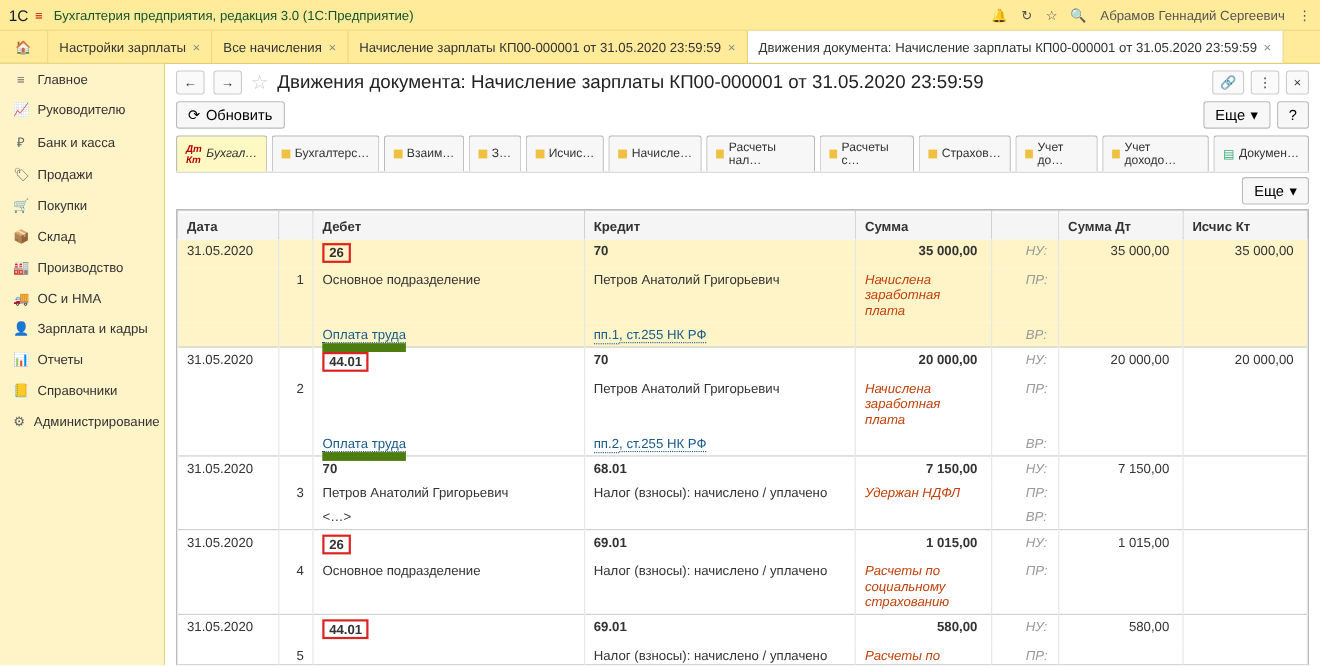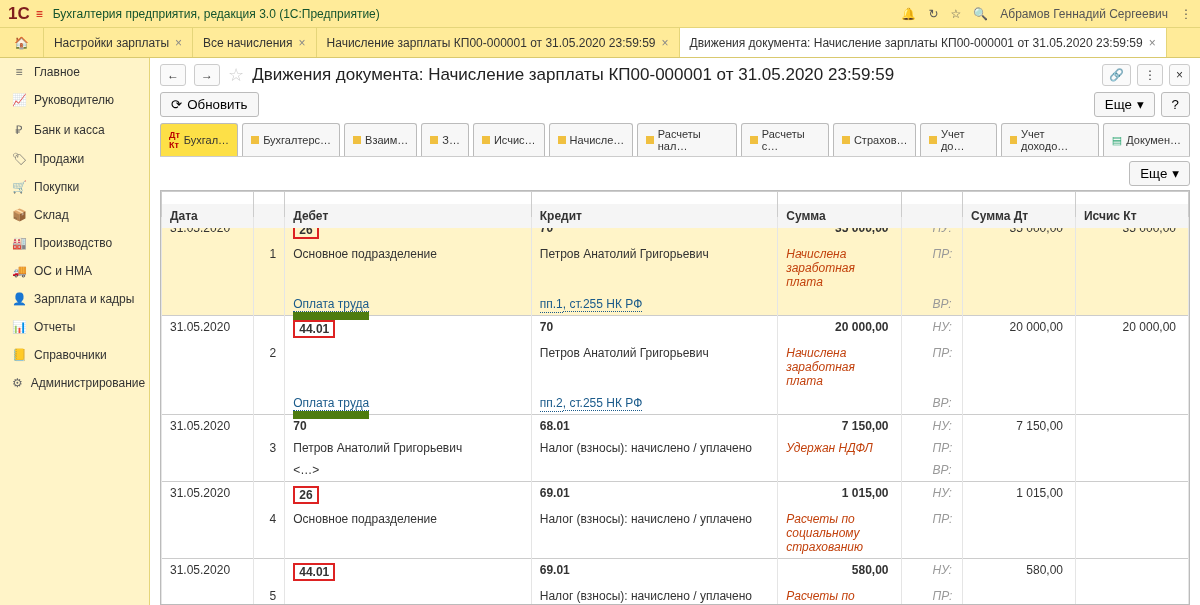--- a/index.html
+++ b/index.html
@@ -1,18 +1,18 @@
 <!DOCTYPE html>
 <html><head>
 <meta charset="utf-8">
 <style>
   * { box-sizing: border-box; margin: 0; padding: 0; }
   body { font-family: Arial, sans-serif; font-size: 12px; color: #333; background: #fff; width: 1200px; height: 605px; overflow: hidden; }
   .topbar { background: #ffeb99; height: 28px; display: flex; align-items: center; padding: 0 8px; border-bottom: 1px solid #e5d57a; }
-  .logo { font-weight: bold; color: #7f1d1d; font-size: 17px; margin-right: 6px; }
+  .logo { font-weight: normal; color: #0f172a; font-size: 14px; margin-right: 6px; }
   .topbar .hamburger { color: #c00; margin-right: 10px; cursor: pointer; }
   .topbar .title { color: #14532d; }
   .topbar .right { margin-left: auto; display: flex; align-items: center; gap: 12px; color: #555; }
   .topbar .right span { cursor: pointer; }
   .tabsbar { background: #ffeb99; height: 30px; display: flex; align-items: stretch; border-bottom: 1px solid #d9c96f; }
   .home-tab { display: flex; align-items: center; gap: 6px; padding: 0 14px; border-right: 1px solid #e5d57a; cursor: pointer; }
   .tab { display: flex; align-items: center; padding: 0 10px; border-right: 1px solid #e5d57a; background: #ffeb99; cursor: pointer; gap: 6px; }
   .tab.active { background: #fff; }
   .tab .close { color: #888; }
   .main { display: flex; height: calc(605px - 58px); }
@@ -22,27 +22,27 @@
   .content { flex: 1; display: flex; flex-direction: column; padding: 6px 10px 0 10px; overflow: hidden; }
   .doc-header { display: flex; align-items: center; gap: 8px; margin-bottom: 6px; }
   .navarrow { border: 1px solid #ccc; background: #fafafa; width: 26px; height: 22px; display: flex; align-items: center; justify-content: center; cursor: pointer; border-radius: 3px; }
   .doc-title { font-size: 17px; font-weight: 500; color: #222; }
   .doc-header .right { margin-left: auto; display: flex; gap: 6px; }
   .icon-btn { border: 1px solid #ccc; background: #fafafa; padding: 3px 6px; cursor: pointer; border-radius: 3px; }
   .toolbar { display: flex; gap: 6px; align-items: center; margin-bottom: 6px; }
   .btn { border: 1px solid #bbb; background: #f7f7f7; padding: 4px 10px; cursor: pointer; border-radius: 3px; display: inline-flex; align-items: center; gap: 5px; }
   .subtabs { display: flex; gap: 4px; border-bottom: 1px solid #ccc; margin-bottom: 4px; }
   .subtab { border: 1px solid #bbb; border-bottom: none; background: #f7f7f7; padding: 4px 8px; cursor: pointer; border-radius: 3px 3px 0 0; display: flex; align-items: center; gap: 4px; font-size: 11px; }
-  .subtab.active { background: #fde047; }
+  .subtab.active { background: #fef9c3; font-style: italic; }
   .sq { width: 8px; height: 8px; background: #f0c040; display: inline-block; }
   .dtkt { font-size: 9px; color: #b00; font-weight: bold; }
   .row2 { display: flex; justify-content: flex-end; margin-bottom: 4px; }
   .grid-wrap { border: 1px solid #bbb; flex: 1; overflow: auto; position: relative; }
   table { border-collapse: collapse; width: 100%; font-size: 12px; }
-  th { background: #f5f5f5; border: 1px solid #ccc; padding: 5px 8px; text-align: left; font-weight: 600; position: sticky; top: 12px; }
+  th { background: #f5f5f5; border: 1px solid #ccc; padding: 5px 8px; text-align: left; font-weight: 600; position: sticky; top: 2px; }
   td { border-left: 1px solid #e5e5e5; border-right: 1px solid #e5e5e5; padding: 4px 8px; vertical-align: top; }
   tr.group-sep td { border-top: 1px solid #ccc; }
   .hl-row td { background: #fff4c8; }
   .num { text-align: right; padding-right: 12px; }
   .redbox { border: 2px solid #d22; padding: 0 4px; display: inline-block; font-weight: 600; }
   .redund { border-bottom: 8px solid #4d7c0f; padding-bottom: 1px; }
   .dotted { color: #1a5a8a; border-bottom: 1px dotted #1a5a8a; cursor: pointer; }
   .ital { font-style: italic; color: #c2410c; }
   .grey { color: #999; padding-left: 31px; }
   .col-date { width: 90px; }

